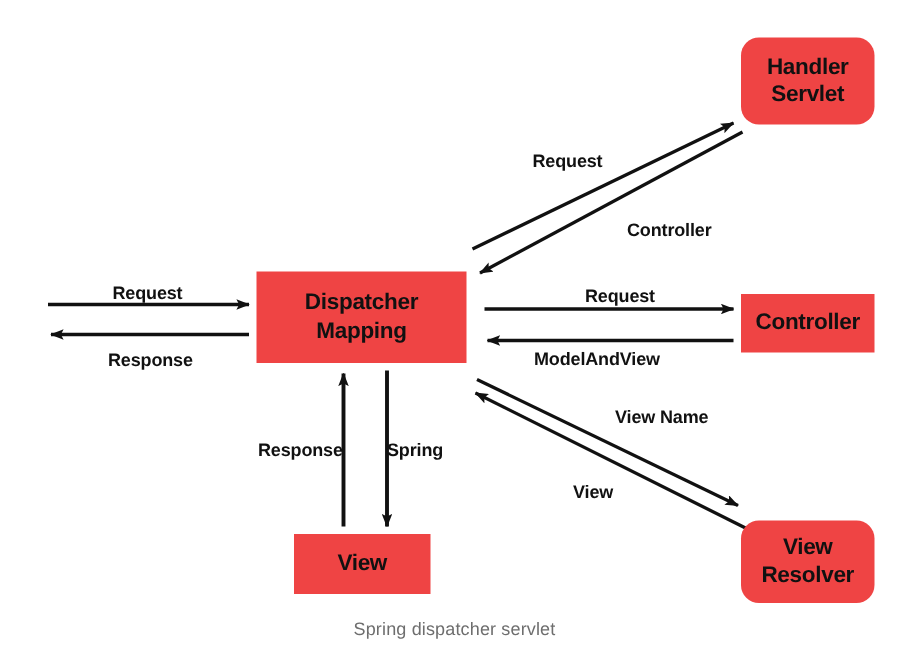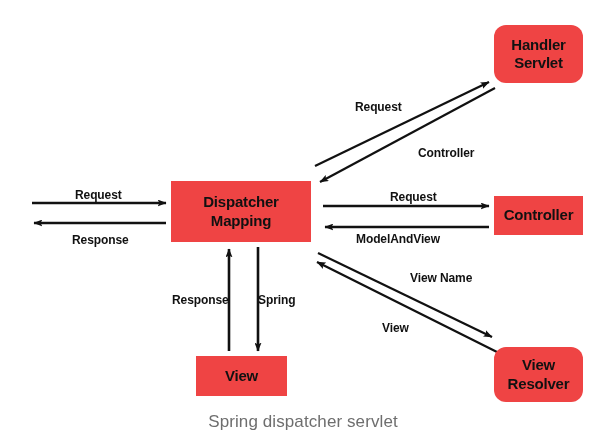--- a/index.html
+++ b/index.html
@@ -56,21 +56,21 @@
   }
   .caption {
     position: absolute;
     left: 0;
     top: 412px;
     width: 606px;
     text-align: center;
     color: #6e6e6e;
     font-family: "Liberation Sans", sans-serif;
     font-weight: normal;
-    font-size: 17px;
+    font-size: 12px;
     letter-spacing: 0.1px;
   }
 </style>
 </head>
 <body>
 
 <div id="diagram-root">
 
   <svg id="diagram-svg" viewBox="0 0 606 444">
     <defs>

